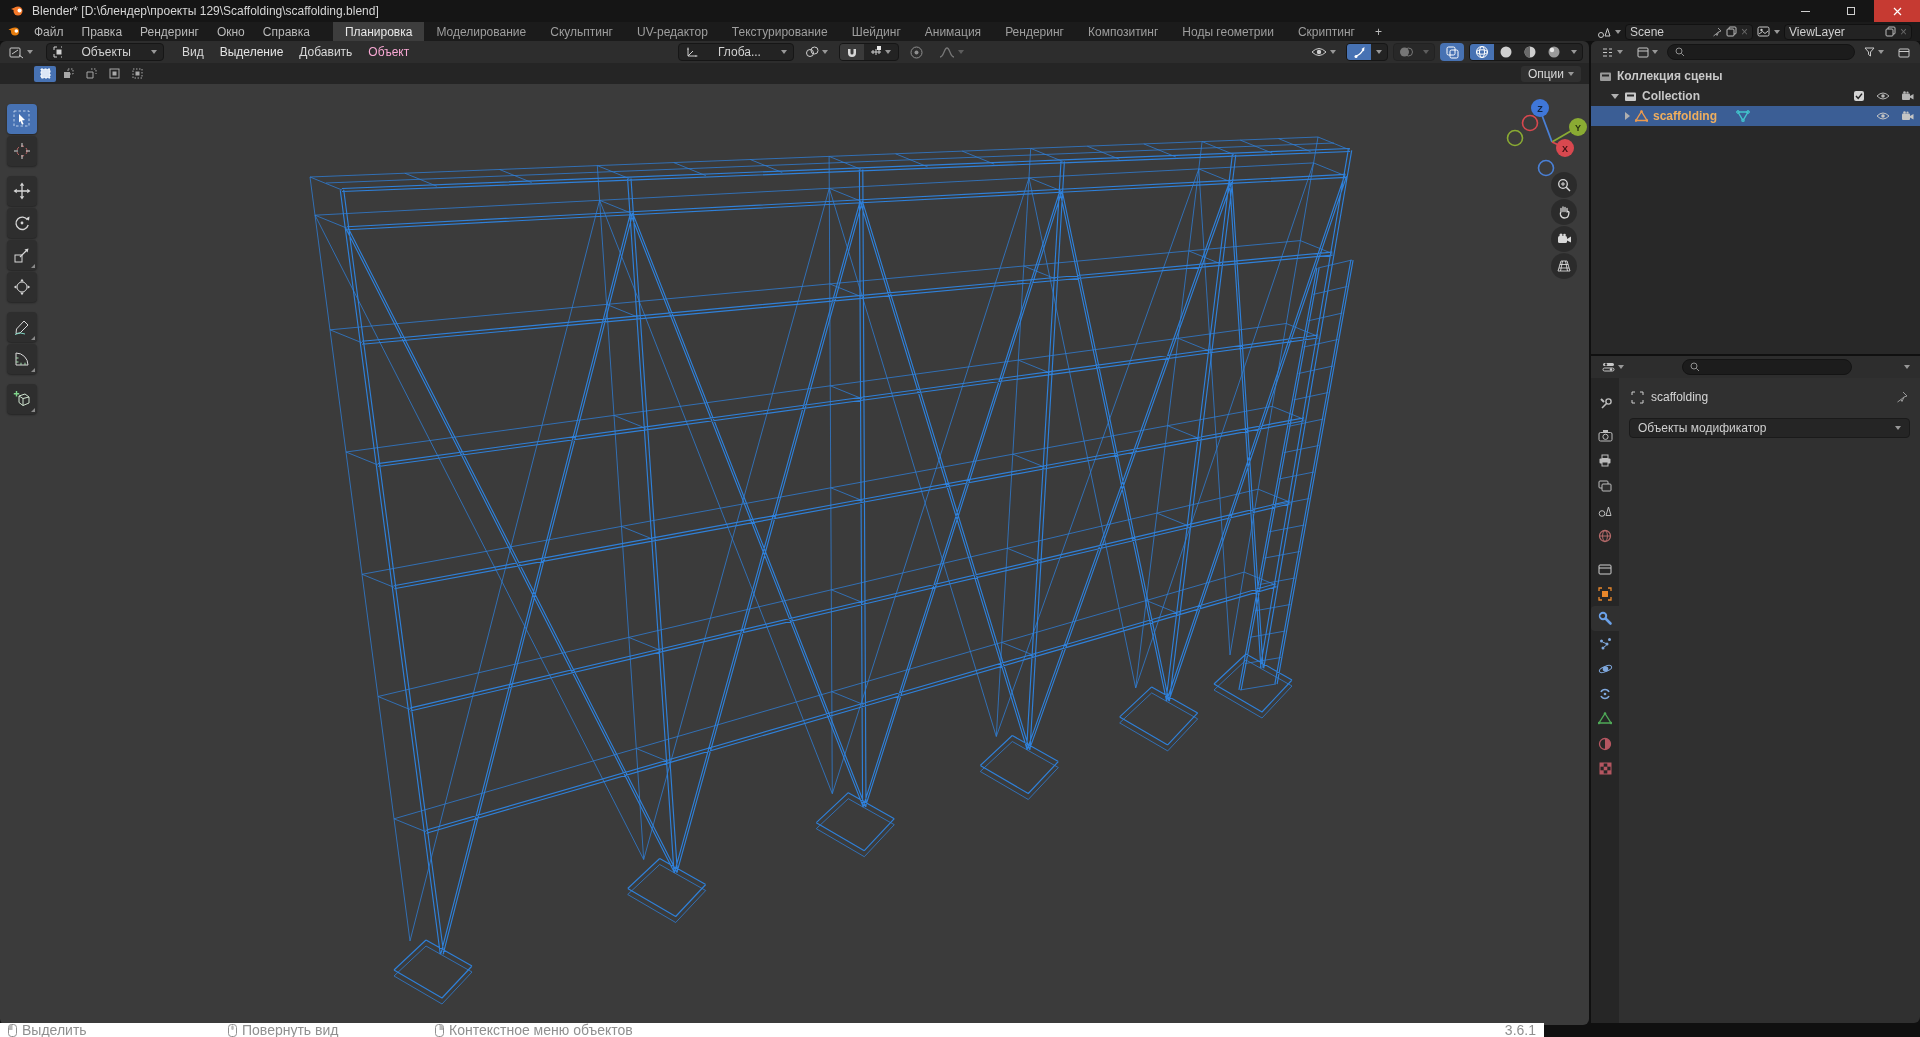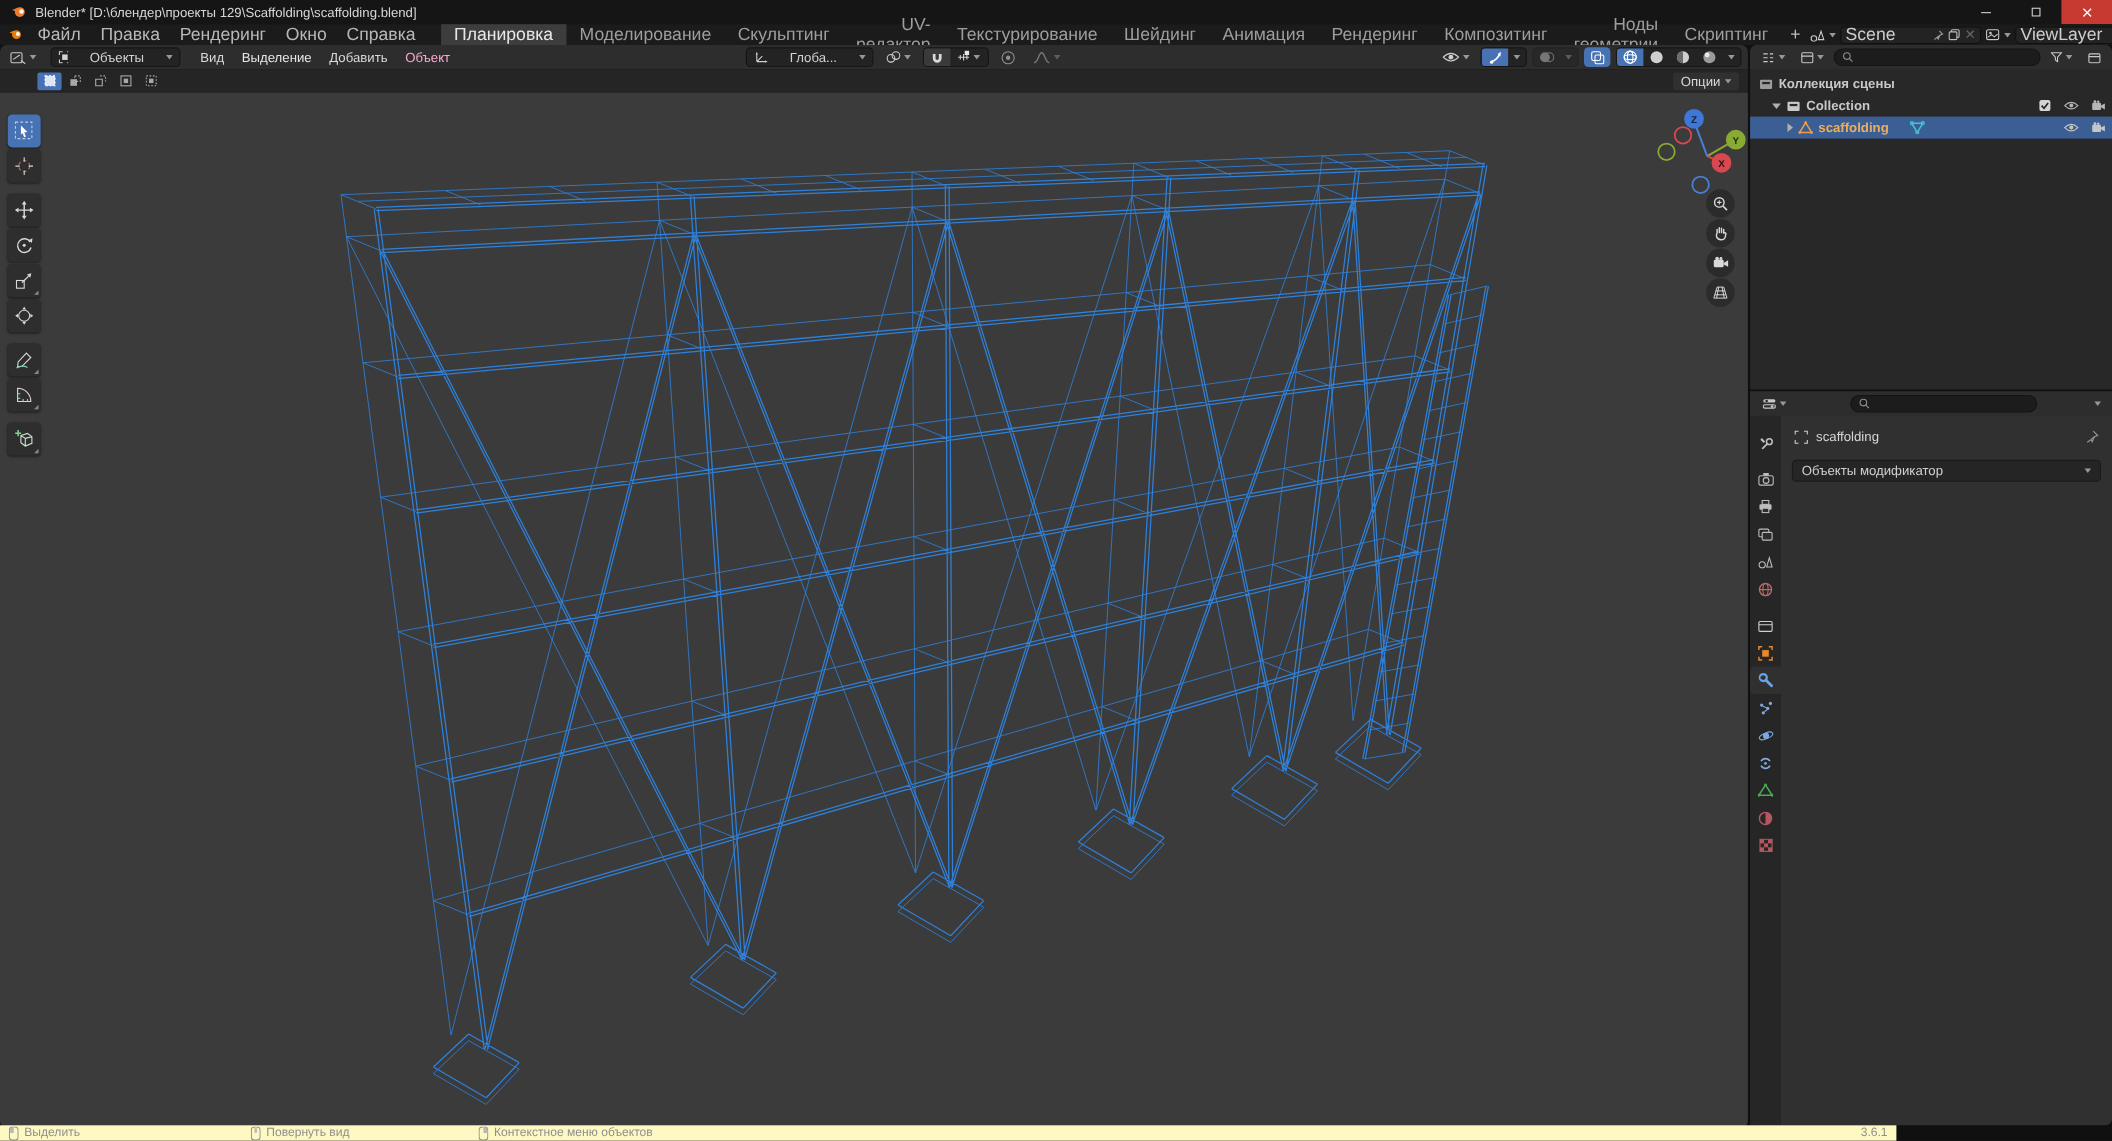--- a/index.html
+++ b/index.html
@@ -7,21 +7,21 @@
   svg{display:block;}
   
   #titlebar{position:absolute;left:0;top:0;width:1920px;height:22px;background:#151515;display:flex;align-items:center;color:#d6d6d6;font-size:12px;}
   #titlebar .logo{margin:0 8px 0 10px;}
   #winbtns{margin-left:auto;display:flex;height:22px;}
   .winbtn{width:46px;height:22px;display:flex;align-items:center;justify-content:center;color:#cfcfcf;}
   .winbtn.close{background:#c63a32;}
   .glyph-min{width:9px;height:1px;background:#cfcfcf;}
   .glyph-max{width:8px;height:8px;border:1px solid #cfcfcf;}
   
-  #menubar{position:absolute;left:0;top:22px;width:1920px;height:19px;background:#1b1b1b;display:flex;align-items:stretch;color:#b9b9b9;font-size:16px;}
+  #menubar{position:absolute;left:0;top:22px;width:1920px;height:19px;background:#1b1b1b;display:flex;align-items:stretch;color:#b9b9b9;font-size:12px;}
   #menubar .blicon{display:flex;align-items:center;padding:0 4px 0 8px;}
   .menu-item{display:flex;align-items:center;padding:0 9px;cursor:default;}
   .tabs{display:flex;margin-left:14px;}
   .tab{display:flex;align-items:center;padding:0 12px;color:#9e9e9e;text-align:right;}
   .tab.active{background:#3d3d3d;color:#e8e8e8;}
   .tab.plus{color:#bdbdbd;padding:0 8px;}
   #scene-widgets{margin-left:auto;display:flex;align-items:center;gap:4px;padding-right:8px;}
   .widget{display:flex;align-items:center;background:#232323;border:1px solid #111;border-radius:4px;height:16px;padding:0 4px;color:#cfcfcf;gap:4px;}
   .chev{width:0;height:0;border-left:3.5px solid transparent;border-right:3.5px solid transparent;border-top:4px solid #989898;}
   .dim{opacity:.45;}
@@ -63,21 +63,21 @@
   #props-body{display:flex;height:645px;}
   #prop-tabs{width:28px;background:#262626;display:flex;flex-direction:column;align-items:stretch;padding-top:12px;}
   .ptab{height:25px;display:flex;align-items:center;justify-content:center;}
   .ptab.active{background:#303030;border-radius:4px 0 0 4px;}
   .pgap{height:8px;}
   #prop-content{flex:1;padding:8px 10px;}
   #obj-bread{display:flex;align-items:center;gap:7px;color:#d6d6d6;font-size:12px;margin:4px 2px 14px 2px;}
   #add-mod{display:flex;align-items:center;background:#252525;border:1px solid #1a1a1a;border-radius:4px;height:20px;padding:0 8px;color:#cfcfcf;font-size:12px;}
   #add-mod .chev{margin-left:auto;}
   
-  #statusbar{position:absolute;left:0;bottom:0;width:1724px;height:14px;background:#fef9c3;display:flex;align-items:center;color:#8f8f8f;font-size:11px;}
+  #statusbar{position:absolute;left:0;bottom:0;width:1544px;height:14px;background:#ffffff;display:flex;align-items:center;color:#8f8f8f;font-size:14px;}
   .hint{display:flex;align-items:center;gap:5px;position:absolute;top:0;height:14px;}
   #version{position:absolute;right:8px;top:0;height:14px;display:flex;align-items:center;}
 </style>
 </head>
 <body>
 
 <div id="titlebar">
   <span class="logo">
     <svg width="14" height="12">
         <circle cx="8" cy="6" r="4.5" fill="#f5792a"></circle>

